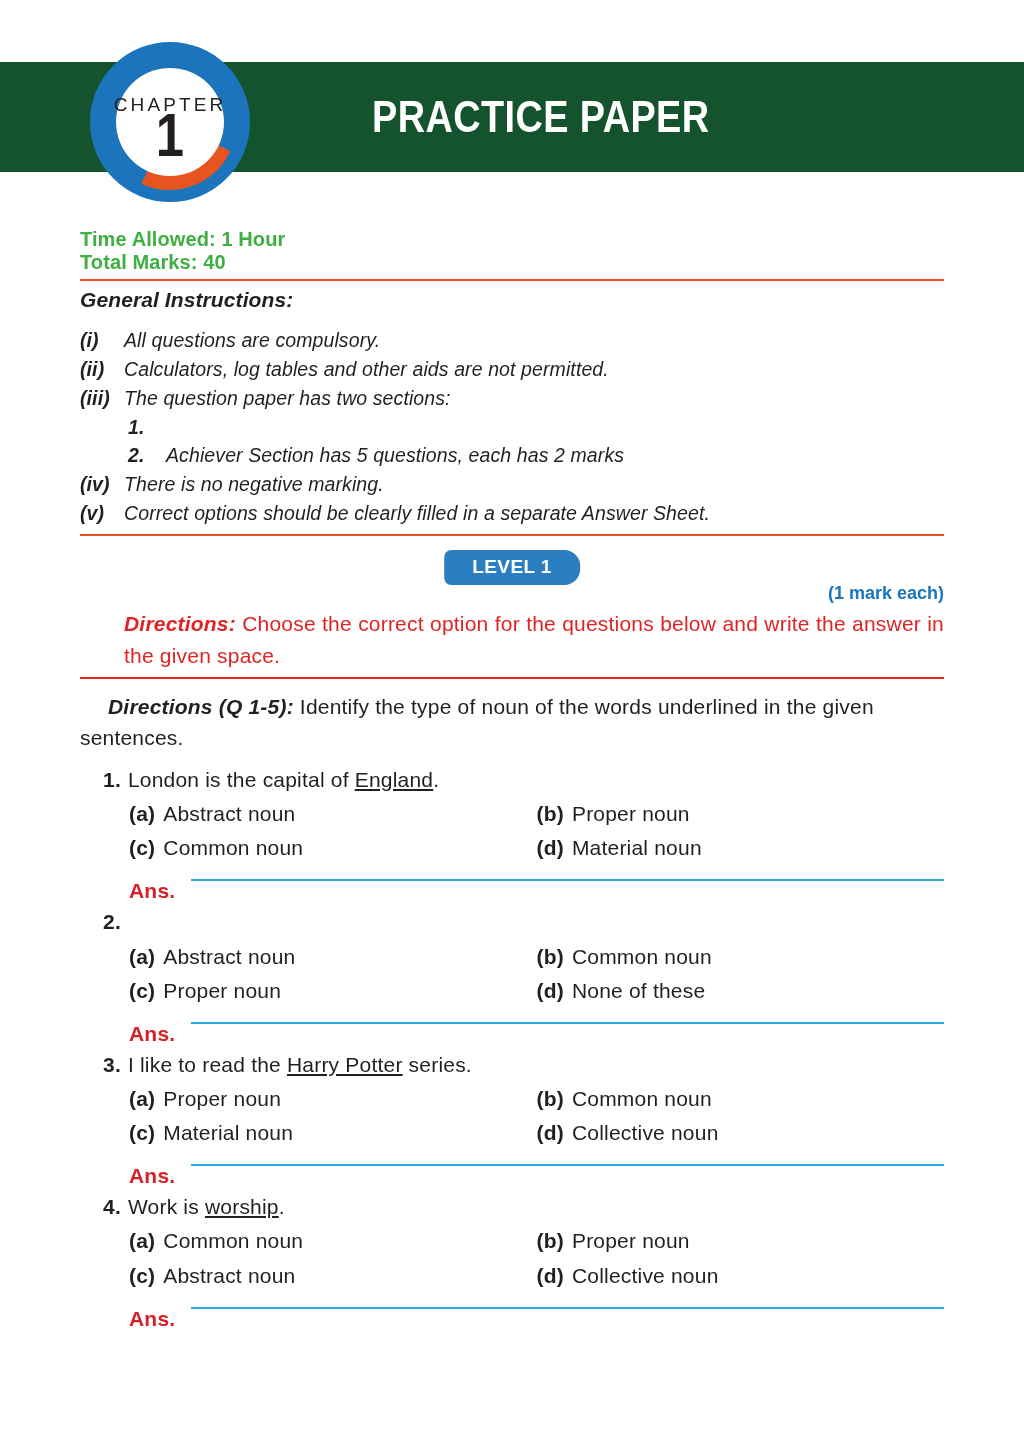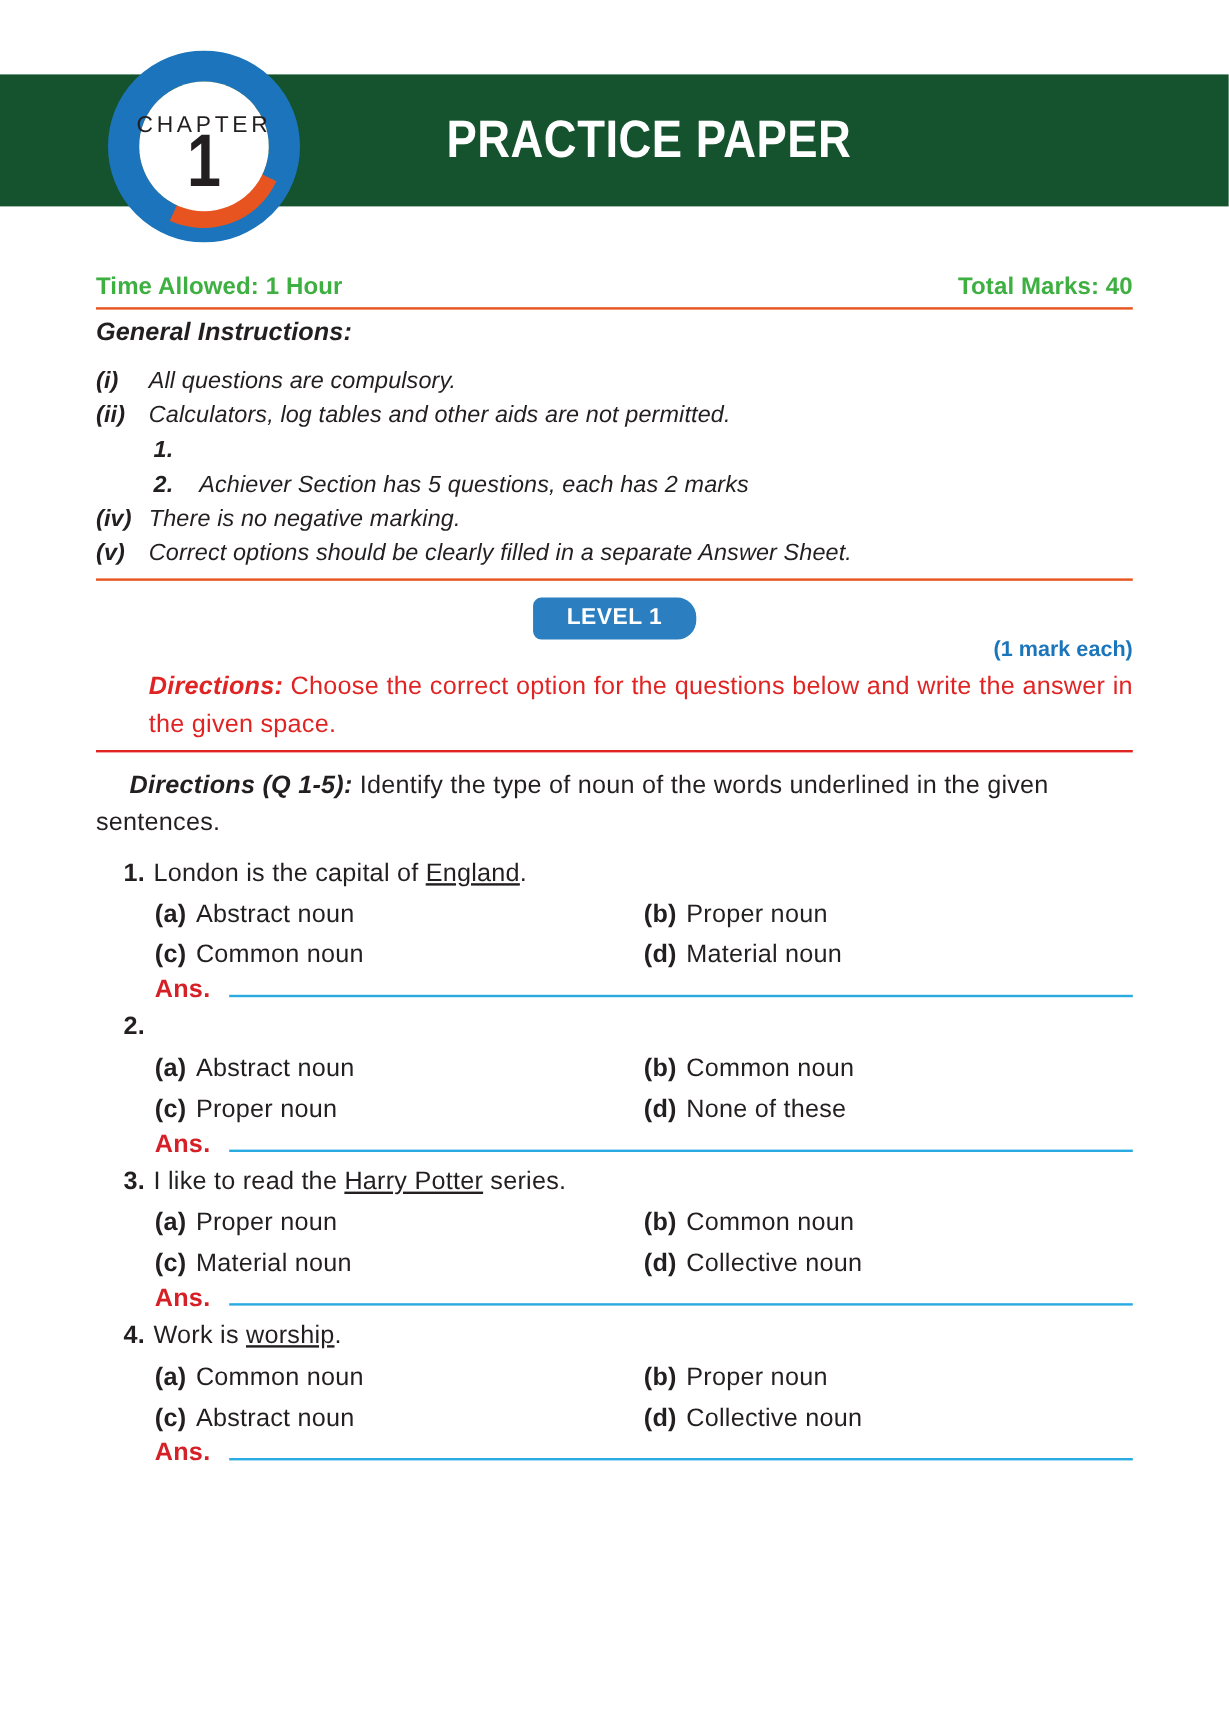--- a/index.html
+++ b/index.html
@@ -91,20 +91,21 @@
   
   .marks-row {
     display: flex;
     justify-content: space-between;
     align-items: baseline;
     color: #3eaf41;
     font-weight: bold;
     font-size: 20px;
     font-family: "Liberation Sans Narrow", "Liberation Sans", sans-serif;
     letter-spacing: 0.1px;
+    flex-direction: column;
   }
   .rule-orange {
     border: none;
     border-top: 2px solid #e8541f;
     margin-top: 5px;
     margin-bottom: 7px;
   }
 
   
   .gi-title {
@@ -239,22 +240,23 @@
     line-height: 1.62;
   }
   .opt .lab {
     font-weight: bold;
     flex: 0 0 auto;
     margin-right: 8px;
   }
 
   .ans-row {
     display: flex;
-    align-items: flex-end;
+    align-items: flex-start;
     padding-left: 49px;
+    margin-top: 14px;
   }
   .ans-label {
     color: #d62027;
     font-weight: bold;
     font-size: 21px;
     font-family: "Liberation Sans Narrow", "Liberation Sans", sans-serif;
     flex: 0 0 auto;
     letter-spacing: 0.2px;
   }
   .ans-line {
@@ -293,20 +295,24 @@
   <div class="gi-title">General Instructions:</div>
 
   <div class="gi-line">
     <span class="num">(i)</span>
     <span>All questions are compulsory.</span>
   </div>
   <div class="gi-line">
     <span class="num">(ii)</span>
     <span>Calculators, log tables and other aids are not permitted.</span>
   </div>
+  <div class="gi-line">
+    <span class="num">(iii)</span>
+    <span>The question paper has two sections:</span>
+  </div>
 
   <div class="gi-line sub">
     <span class="num">1.</span>
   </div>
   <div class="gi-line sub">
     <span class="num">2.</span>
     <span>Achiever Section has 5 questions, each has 2 marks</span>
   </div>
 
   <div class="gi-line">

